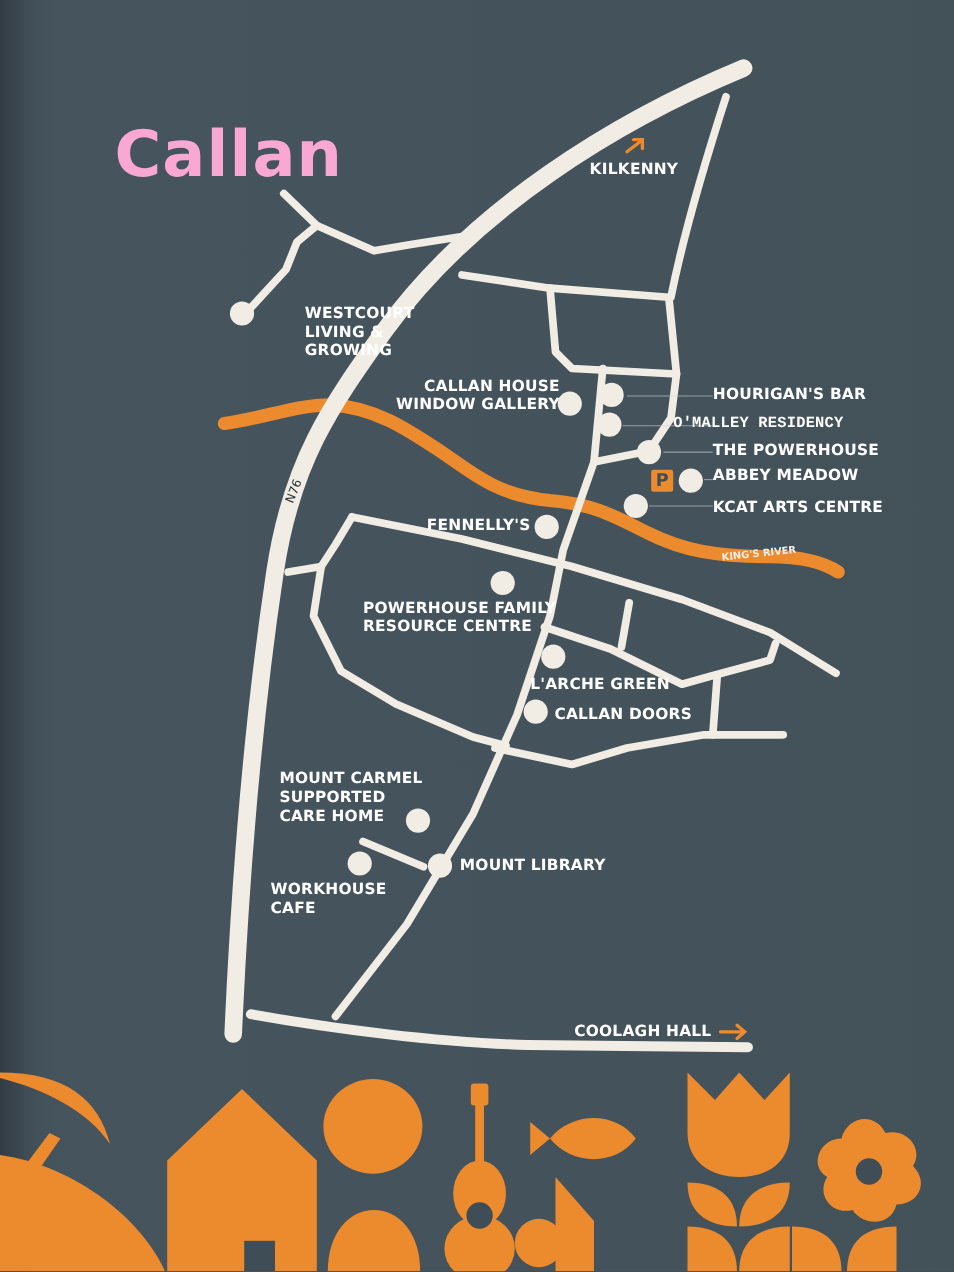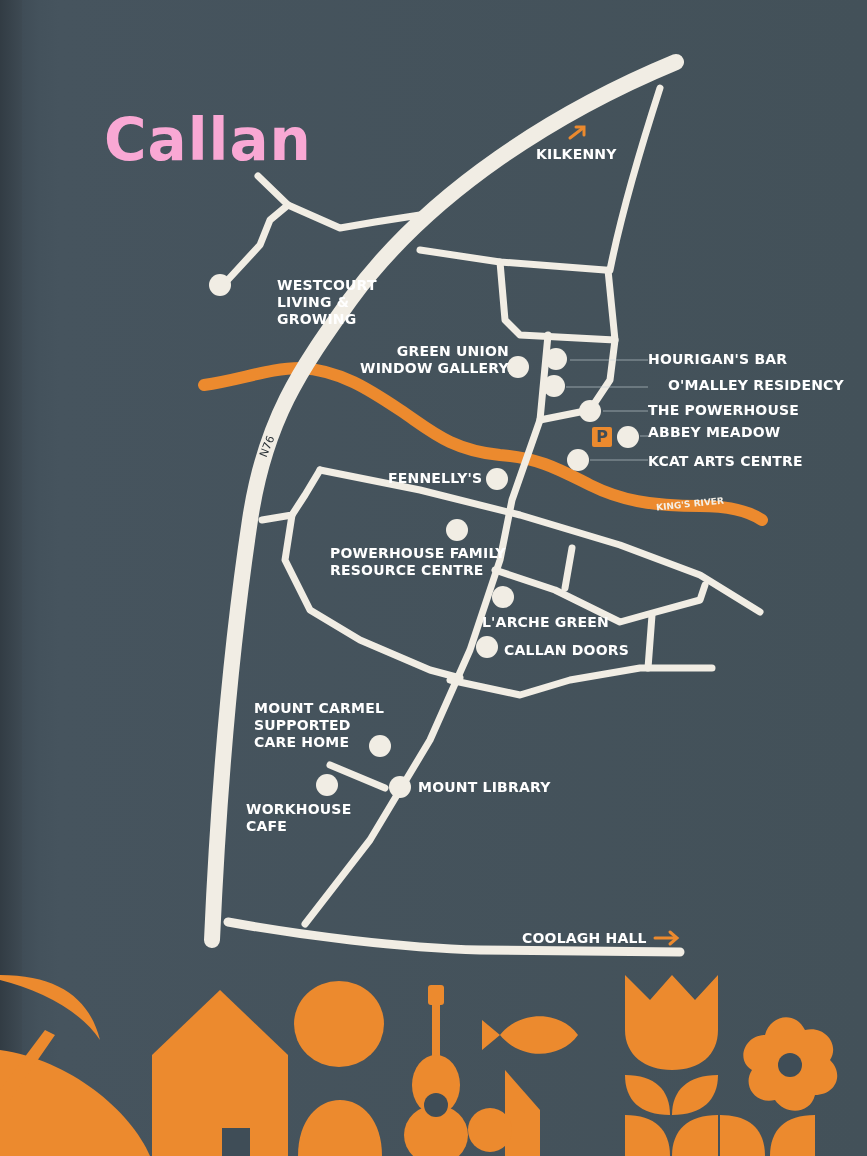--- a/index.html
+++ b/index.html
@@ -130,24 +130,24 @@
 </svg>
 
 <div class="title">Callan</div>
 
 <div class="lbl" style="left:536px;top:146px;">KILKENNY</div>
 <div class="lbl" style="left:522px;top:930px;">COOLAGH HALL</div>
 
 <div class="lbl" style="left:238px;top:277px;margin-left:39px;">WESTCOURT
 LIVING &amp;
 GROWING</div>
-<div class="lbl" style="left:360px;top:343px;text-align:right;">GREEN UNION
+<div class="lbl" style="left:360px;top:343px;text-align:right;">CALLAN HOUSE
 WINDOW GALLERY</div>
 <div class="lbl" style="left:648px;top:351px;text-align:center;">HOURIGAN'S BAR</div>
-<div class="lbl" style="left:668px;top:377px;">O'MALLEY RESIDENCY</div>
+<div class="lbl" style="left:612px;top:377px;font-family:Liberation Mono, monospace;">O'MALLEY RESIDENCY</div>
 <div class="lbl" style="left:648px;top:402px;">THE POWERHOUSE</div>
 <div class="lbl" style="left:648px;top:424px;">ABBEY MEADOW</div>
 <div class="lbl" style="left:648px;top:453px;">KCAT ARTS CENTRE</div>
 <div class="lbl" style="left:388px;top:470px;">FENNELLY'S</div>
 <div class="lbl" style="left:330px;top:545px;">POWERHOUSE FAMILY
 RESOURCE CENTRE</div>
 <div class="lbl" style="left:482px;top:614px;">L'ARCHE GREEN</div>
 <div class="lbl" style="left:504px;top:642px;">CALLAN DOORS</div>
 <div class="lbl" style="left:254px;top:700px;">MOUNT CARMEL
 SUPPORTED

